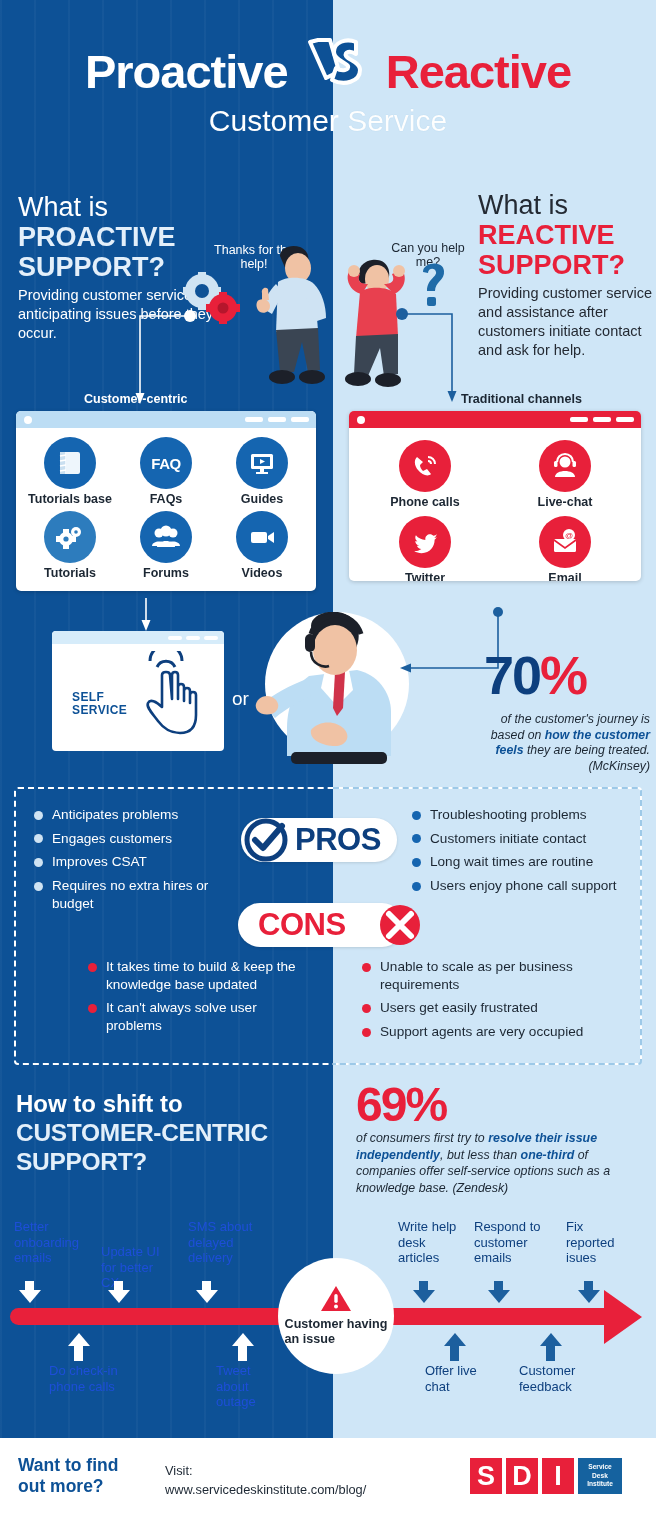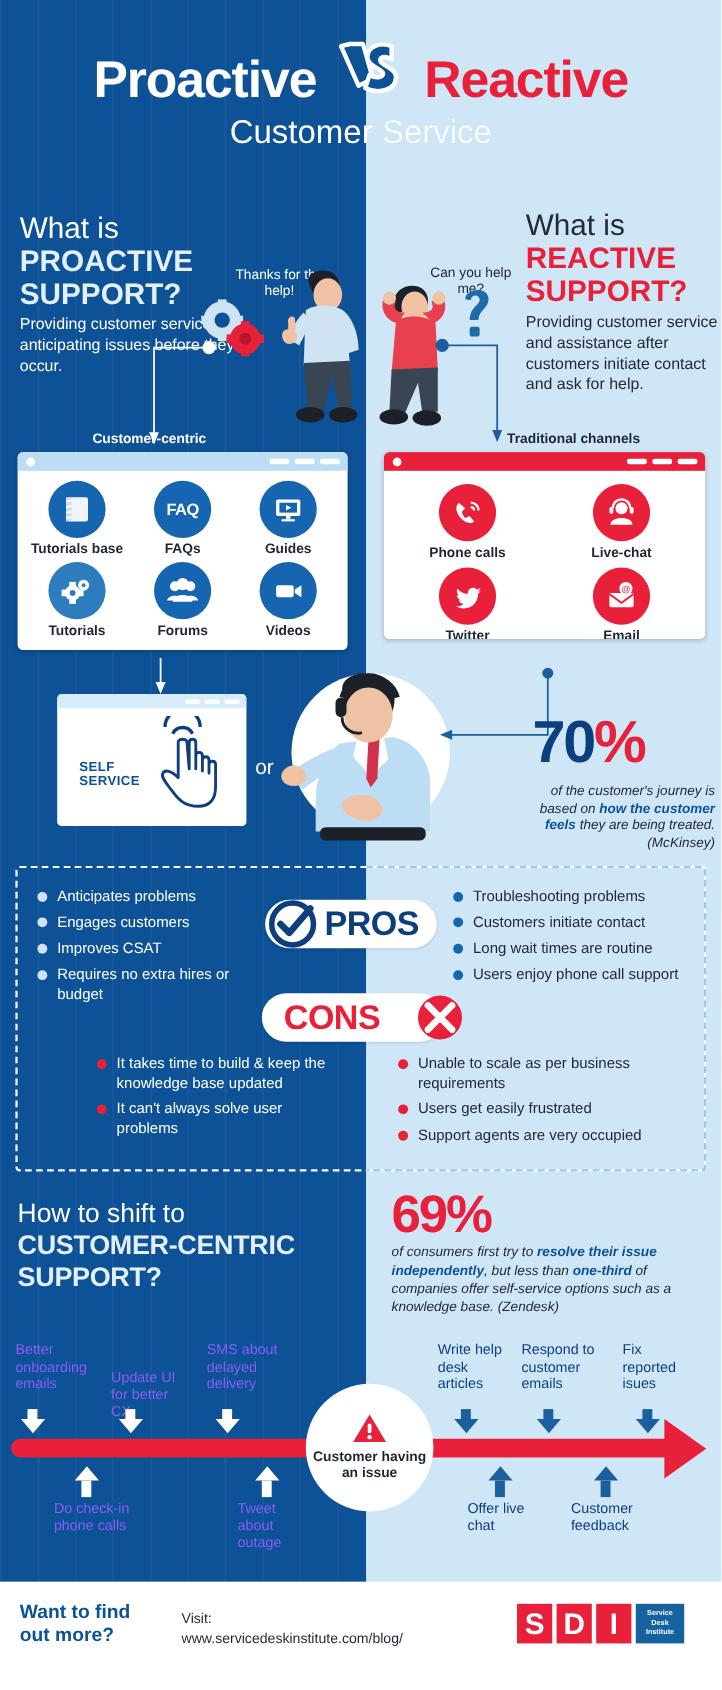--- a/index.html
+++ b/index.html
@@ -121,46 +121,46 @@
   .badge { position:absolute; background:#ffffff; border-radius:22px; height:44px;
            display:flex; align-items:center; box-shadow:0 1px 3px rgba(0,0,0,.12); }
   .badge span { font-size:31px; font-weight:bold; letter-spacing:-.5px; }
   .badge-pros { left:241px; top:818px; padding:0 16px 0 54px; }
   .badge-pros span { color:#0d3f7e; }
   .badge-cons { left:238px; top:903px; padding:0 58px 0 20px; }
   .badge-cons span { color:#e8203a; }
 
   
   .shift { position:absolute; left:16px; top:1090px; width:312px; color:#ffffff; }
-  .shift .s1 { font-size:24px; font-weight:400; line-height:1.16; }
+  .shift .s1 { font-size:24px; font-weight:700; line-height:1.16; }
   .shift .s2 { font-size:24.5px; font-weight:bold; line-height:1.2; letter-spacing:-.3px; color:#e3effa; }
 
   .stat69 { position:absolute; left:356px; top:1082px; }
   .stat69 .num { font-size:48px; font-weight:bold; line-height:.95; letter-spacing:-2px; }
   .stat69 .num .a { color:#e8203a; }
   .stat69 .num .c { color:#e8203a; }
   .cap69 { position:absolute; left:356px; top:1130px; width:288px; font-size:12.4px;
            font-style:italic; color:#1c2733; line-height:1.34; }
   .cap69 b { color:#0d5196; }
 
   
   .tl-line { position:absolute; left:10px; top:1308px; width:612px; height:17px;
              background:#e8203a; border-radius:9px; }
   .tl-head { position:absolute; left:604px; top:1290px; width:0; height:0;
              border-top:27px solid transparent; border-bottom:27px solid transparent;
              border-left:38px solid #e8203a; }
   .tl-circle { position:absolute; left:278px; top:1258px; width:116px; height:116px;
                border-radius:50%; background:#ffffff; display:flex; flex-direction:column;
                align-items:center; justify-content:center; }
-  .tl-circle .cap { font-size:12.6px; font-weight:bold; color:#1c2733; text-align:center; line-height:1.16; margin-top:4px;}
+  .tl-circle .cap { font-size:12.6px; font-weight:bold; color:#1c2733; line-height:1.16; margin-top:4px;}
 
   .tl-item { position:absolute; font-size:13px; line-height:1.2; }
   .tl-top { text-align:left; }
   .tl-bot { text-align:left; }
-  .tl-w { color:#8b5cf6; }
+  .tl-w { color:#1d4ed8; }
   .tl-d { color:#0d3f7e; }
 
   .arr { position:absolute; width:0; height:0; }
   .arr-down-w { border-left:11px solid transparent; border-right:11px solid transparent; border-top:13px solid #ffffff; }
   .arr-up-w   { border-left:11px solid transparent; border-right:11px solid transparent; border-bottom:13px solid #ffffff; }
   .arr-down-d { border-left:11px solid transparent; border-right:11px solid transparent; border-top:13px solid #1c5f9e; }
   .arr-up-d   { border-left:11px solid transparent; border-right:11px solid transparent; border-bottom:13px solid #1c5f9e; }
   .stem { position:absolute; width:9px; }
   .stem-w { background:#ffffff; }
   .stem-d { background:#1c5f9e; }

